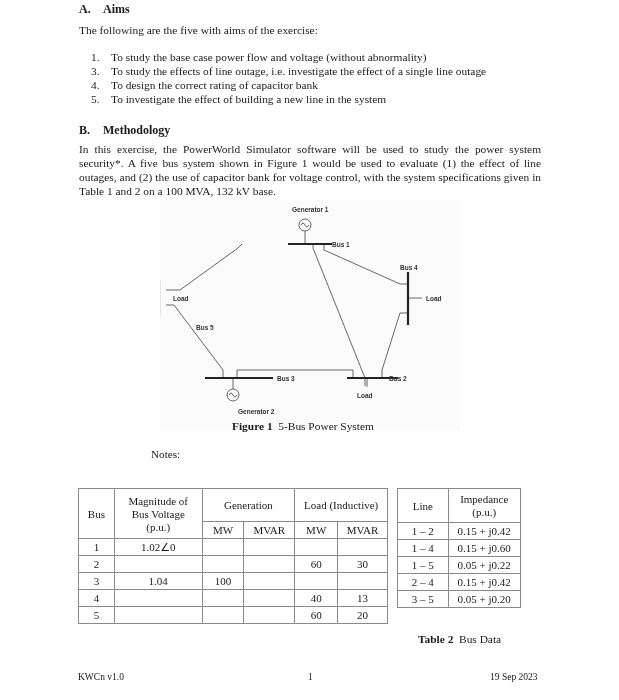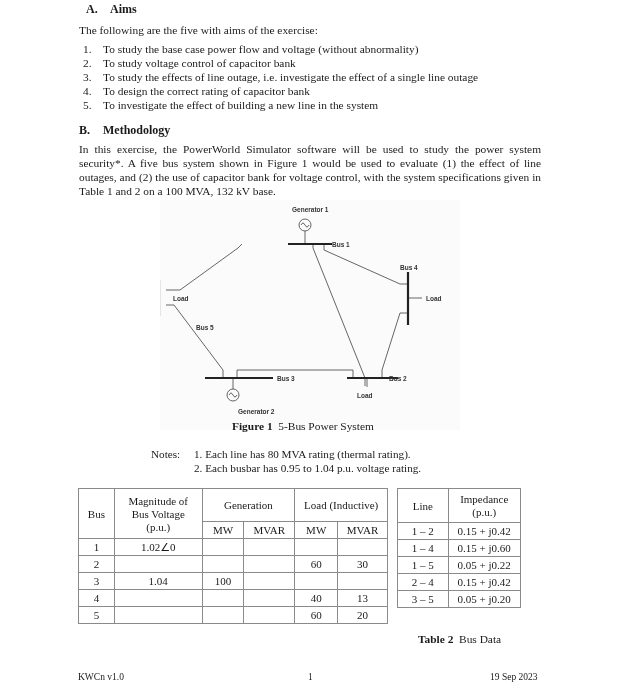--- a/index.html
+++ b/index.html
@@ -4,48 +4,47 @@
 <style>
   html, body { margin: 0; padding: 0; background: #ffffff; }
   body { width: 619px; height: 700px; position: relative; overflow: hidden;
          font-family: "Liberation Serif", serif; color: #1a1a1a; }
   .page { position: absolute; left: 0; top: 0; width: 619px; height: 700px; }
   .abs { position: absolute; }
   .h { font-weight: bold; font-size: 12px; }
   .h .num { display: inline-block; width: 24px; }
   .p { font-size: 11.4px; line-height: 14px; }
   .justify { text-align: justify; text-align-last: left; }
-  ol.aims { margin: 4px; padding: 0; list-style: none; }
+  ol.aims { margin: 12px; padding: 0; list-style: none; }
   ol.aims li { font-size: 11.4px; line-height: 14px; white-space: nowrap; }
   ol.aims li .n { display: inline-block; width: 20px; }
   .fig { position: absolute; left: 160px; top: 200px; width: 300px; height: 230px; background: #fbfbfb; }
   .fig svg { position: absolute; left: 0; top: 0; }
   .lbl { position: absolute; font-family: "Liberation Sans", sans-serif; font-weight: bold;
          font-size: 6.5px; color: #333; white-space: nowrap; }
   .caption { font-size: 11.4px; white-space: nowrap; }
   .caption b { font-weight: bold; }
   .notes { font-size: 11.2px; line-height: 13.5px; white-space: nowrap; }
   table { border-collapse: collapse; font-family: "Liberation Serif", serif; font-size: 11px; }
   td, th { border: 1px solid #8a8a8a; text-align: center; font-weight: normal; padding: 0; }
   .t1 td, .t1 th { height: 16px; }
   .t2 td, .t2 th { height: 16px; }
   .foot { font-size: 9.5px; white-space: nowrap; margin-top: 7px; }
 </style>
 </head>
 <body>
 
 <div class="page">
 
-  <div class="abs h" style="left:79px; top:2px;margin-left:7px;">
+  <div class="abs h" style="left:79px; top:2px;">
     <span class="num">A.</span><span>Aims</span>
   </div>
   <div class="abs p" style="left:79px; top:23px; white-space:nowrap;">The following are the five with aims of the exercise:</div>
   <ol class="aims abs" style="left:79px; top:38px;">
     <li><span class="n">1.</span><span>To study the base case power flow and voltage (without abnormality)</span></li>
-    <li><span class="n">2.</span><span>To study voltage control of capacitor bank</span></li>
     <li><span class="n">3.</span><span>To study the effects of line outage, i.e. investigate the effect of a single line outage</span></li>
     <li><span class="n">4.</span><span>To design the correct rating of capacitor bank</span></li>
     <li><span class="n">5.</span><span>To investigate the effect of building a new line in the system</span></li>
   </ol>
 
   <div class="abs h" style="left:79px; top:123px;">
     <span class="num">B.</span><span>Methodology</span>
   </div>
   <div class="abs p justify" style="left:79px; top:142px; width:462px;">In this exercise, the PowerWorld Simulator software will be used to study the power system security*. A five bus system shown in Figure 1 would be used to evaluate (1) the effect of line outages, and (2) the use of capacitor bank for voltage control, with the system specifications given in Table 1 and 2 on a 100 MVA, 132 kV base.</div>
 
@@ -94,24 +93,20 @@
     <div class="lbl" style="left:117px; top:175px;">Bus 3</div>
     <div class="lbl" style="left:229px; top:175px;">Bus 2</div>
     <div class="lbl" style="left:197px; top:192px;">Load</div>
     <div class="lbl" style="left:78px; top:208px;">Generator 2</div>
   </div>
   <div class="abs caption" style="left:232px; top:420px;">
     <b>Figure 1</b>&nbsp; <span>5-Bus Power System</span>
   </div>
 
   <div class="abs notes" style="left:151px; top:448px;">Notes:</div>
-  <div class="abs notes" style="left:194px; top:448px;">
-    <div>1. Each line has 80 MVA rating (thermal rating).</div>
-    <div>2. Each busbar has 0.95 to 1.04 p.u. voltage rating.</div>
-  </div>
 
   <table class="t1 abs" style="left:78px; top:488px; width:310px;">
     <colgroup>
         <col style="width:36px">
         <col style="width:88px">
         <col style="width:42px">
         <col style="width:51px">
         <col style="width:43px">
         <col style="width:50px">
       </colgroup>

